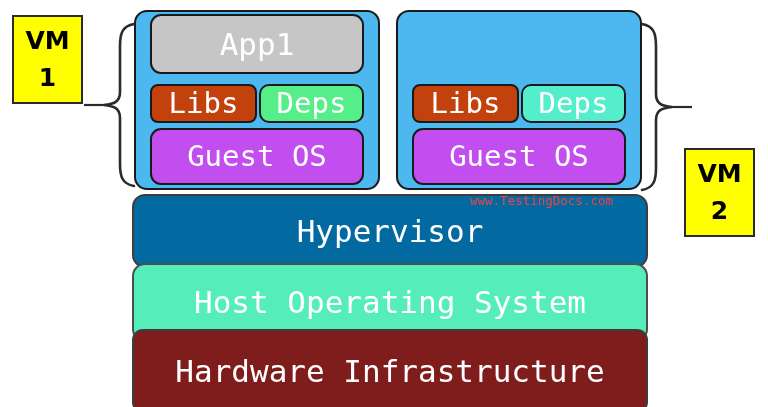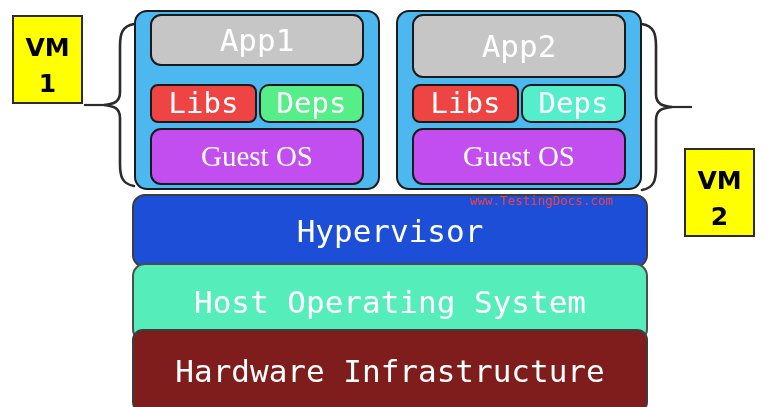--- a/index.html
+++ b/index.html
@@ -42,53 +42,52 @@
   #vm1-container { left: 134px; top: 10px; width: 246px; height: 180px; }
   #vm2-container { left: 396px; top: 10px; width: 246px; height: 180px; }
 
   
   .app-block {
     background: #c6c6c6;
     border-radius: 11px;
     font-size: 31px;
     color: #ffffff;
   }
-  #app1-block { left: 150px; top: 14px; width: 214px; height: 52px; }
+  #app1-block { left: 150px; top: 14px; width: 214px; height: 60px; }
   #app2-block { left: 412px; top: 14px; width: 214px; height: 64px; }
 
   
   .libs-block {
-    background: #ef4444;
+    background: #c2410c;
     border-radius: 8px;
     font-size: 29px;
   }
   .deps-block {
     border-radius: 10px;
     font-size: 29px;
     align-items: center;
   }
   #libs1-block { left: 150px; top: 84px; width: 107px; height: 39px; }
   #deps1-block { left: 259px; top: 84px; width: 105px; height: 39px; background: #55ee88; }
   #libs2-block { left: 412px; top: 84px; width: 107px; height: 39px; }
   #deps2-block { left: 521px; top: 84px; width: 105px; height: 39px; background: #55eecc; }
 
   
   .guest-block {
     background: #c24ef0;
     border-radius: 11px;
     font-size: 29px;
-    font-family: Liberation Serif, serif;
   }
   #guest1-block { left: 150px; top: 128px; width: 214px; height: 57px; }
   #guest2-block { left: 412px; top: 128px; width: 214px; height: 57px; }
 
   
   #hypervisor-block {
     left: 132px; top: 194px; width: 516px; height: 74px;
-    background: #1d4ed8;
+    background: #0369a1;
     border-radius: 13px;
     font-size: 31px;
     border-color: #3d3d3d;
   }
   #host-os-block {
     left: 132px; top: 263px; width: 516px; height: 79px;
     background: #55eebb;
     border-radius: 13px;
     font-size: 31px;
     border-color: #4d4d4d;
@@ -103,21 +102,21 @@
 
   
   .vm-label {
     position: absolute;
     box-sizing: border-box;
     background: #ffff00;
     border: 2px solid #2b2b2b;
     display: flex;
     flex-direction: column;
     align-items: center;
-    justify-content: flex-end;
+    justify-content: center;
     color: #000000;
     font-family: "DejaVu Sans", "Liberation Sans", sans-serif;
     font-size: 25px;
     font-weight: 600;
     line-height: 1.45;
   }
   #vm1-label { left: 12px; top: 15px; width: 71px; height: 89px; }
   #vm2-label { left: 684px; top: 148px; width: 71px; height: 89px; }
 
   
@@ -175,23 +174,20 @@
   <div class="block libs-block" id="libs1-block">
     <span>Libs</span>
   </div>
   <div class="block deps-block" id="deps1-block">
     <span>Deps</span>
   </div>
   <div class="block guest-block" id="guest1-block">
     <span>Guest OS</span>
   </div>
 
-  <div class="block app-block" id="app2-block">
-    <span>App2</span>
-  </div>
   <div class="block libs-block" id="libs2-block">
     <span>Libs</span>
   </div>
   <div class="block deps-block" id="deps2-block">
     <span>Deps</span>
   </div>
   <div class="block guest-block" id="guest2-block">
     <span>Guest OS</span>
   </div>
 

